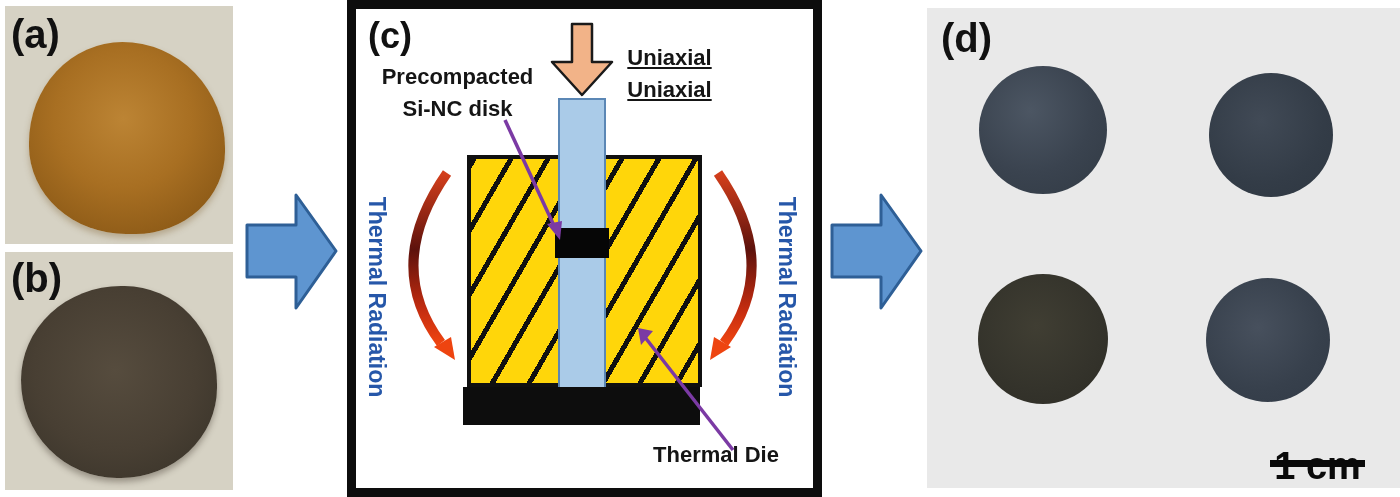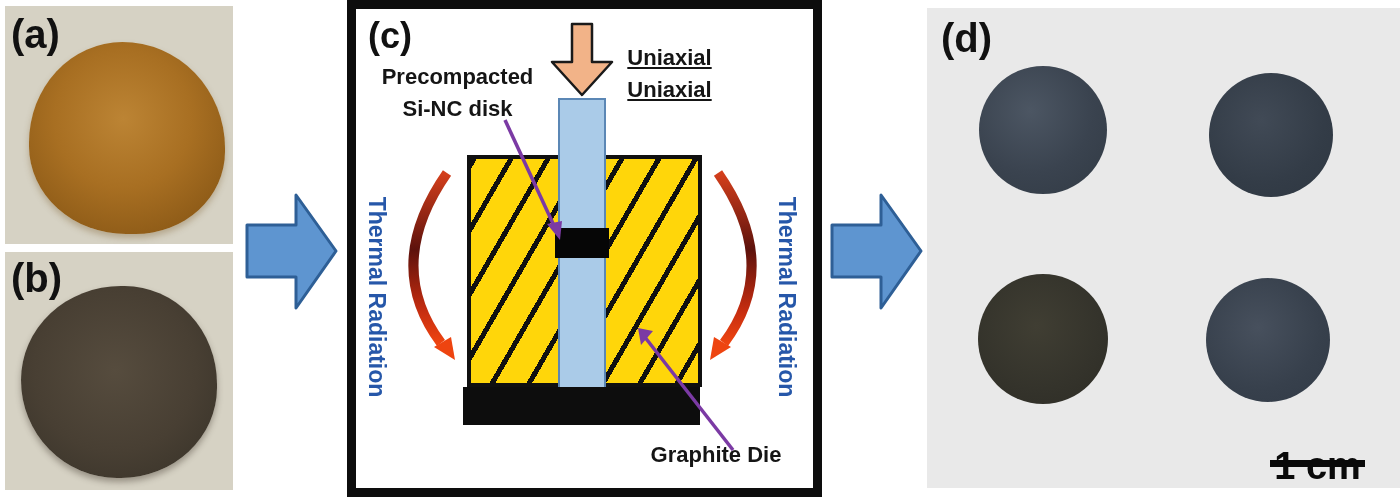--- a/index.html
+++ b/index.html
@@ -78,21 +78,21 @@
 
     <div class="abs punch" style="left:202px;top:89px;width:48px;height:296px;"></div>
 
     <div class="abs si-disk" style="left:199px;top:219px;width:54px;height:30px;"></div>
 
     <div class="abs die-base" style="left:107px;top:378px;width:237px;height:38px;"></div>
 
     <div class="abs thermal-text" style="left:-109px;top:275px;">Thermal Radiation</div>
     <div class="abs thermal-text" style="left:301px;top:275px;">Thermal Radiation</div>
 
-    <div class="abs anno" style="left:285px;top:430px;width:150px;">Graphite Die</div>
+    <div class="abs anno" style="left:285px;top:430px;width:150px;">Thermal Die</div>
 
     <svg class="abs" style="left:0;top:0;pointer-events:none;" width="457" height="479" viewBox="0 0 457 479">
       <defs>
         <linearGradient id="redgrad" x1="0" y1="0" x2="0" y2="1">
           <stop offset="0%" stop-color="#d43f1c"></stop>
           <stop offset="45%" stop-color="#5d120c"></stop>
           <stop offset="80%" stop-color="#c32c10"></stop>
           <stop offset="100%" stop-color="#ee4410"></stop>
         </linearGradient>
       </defs>

